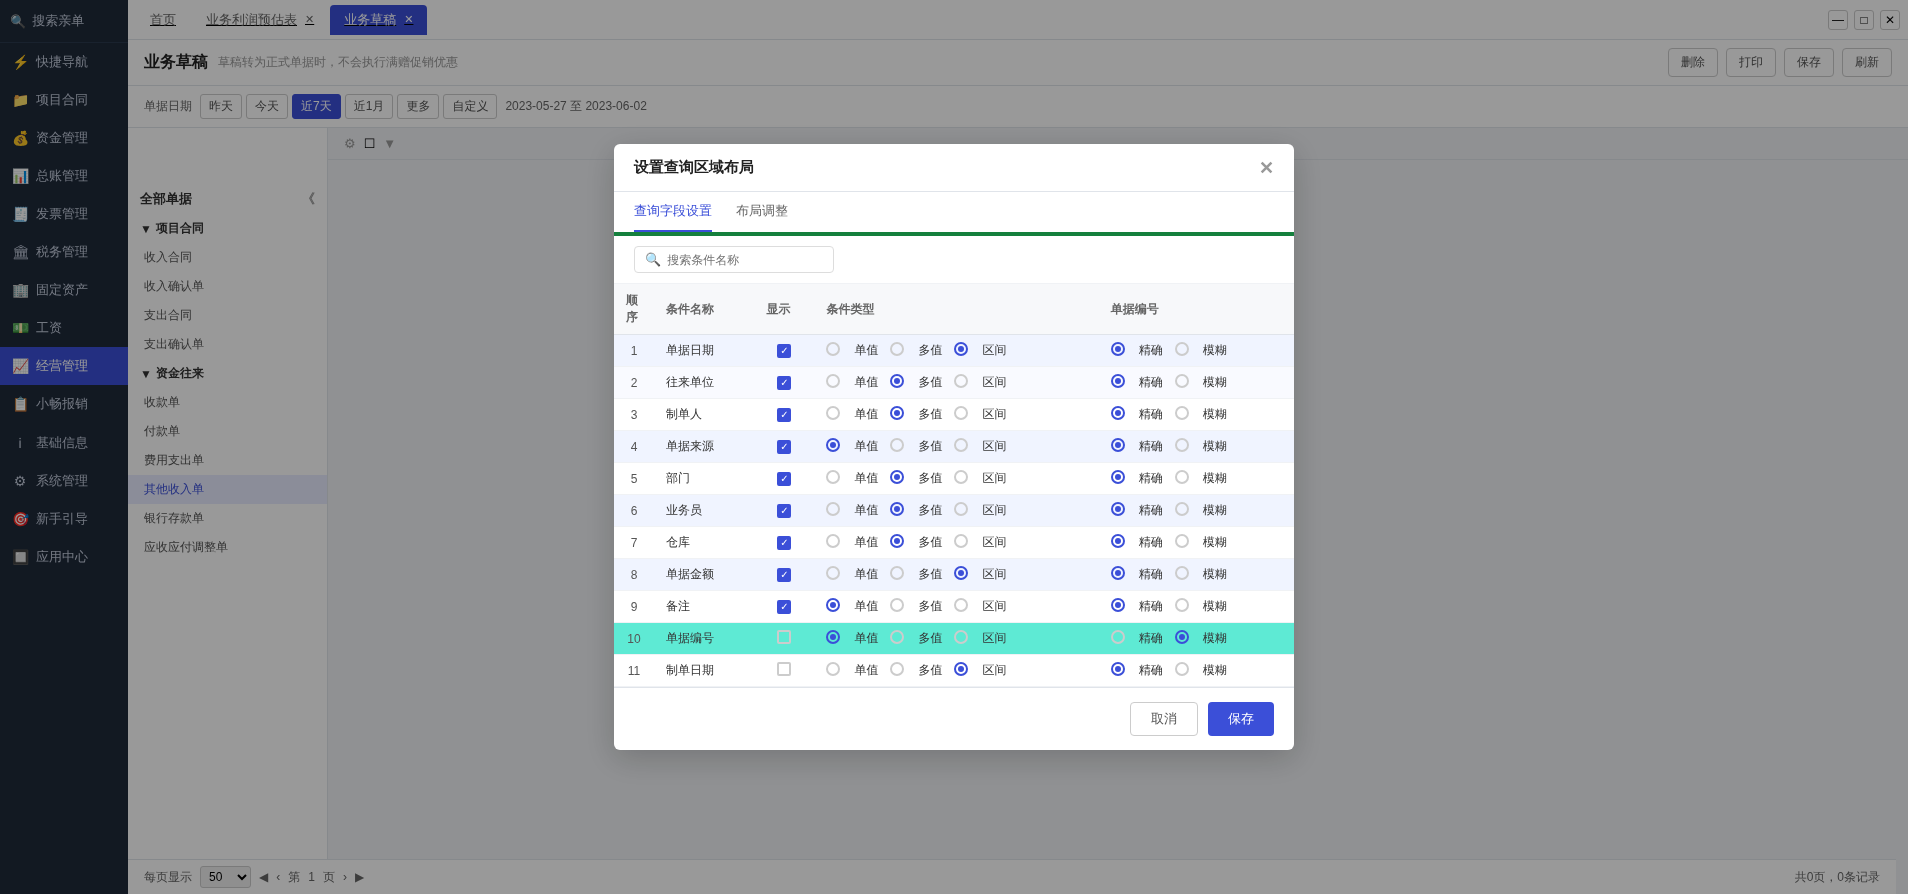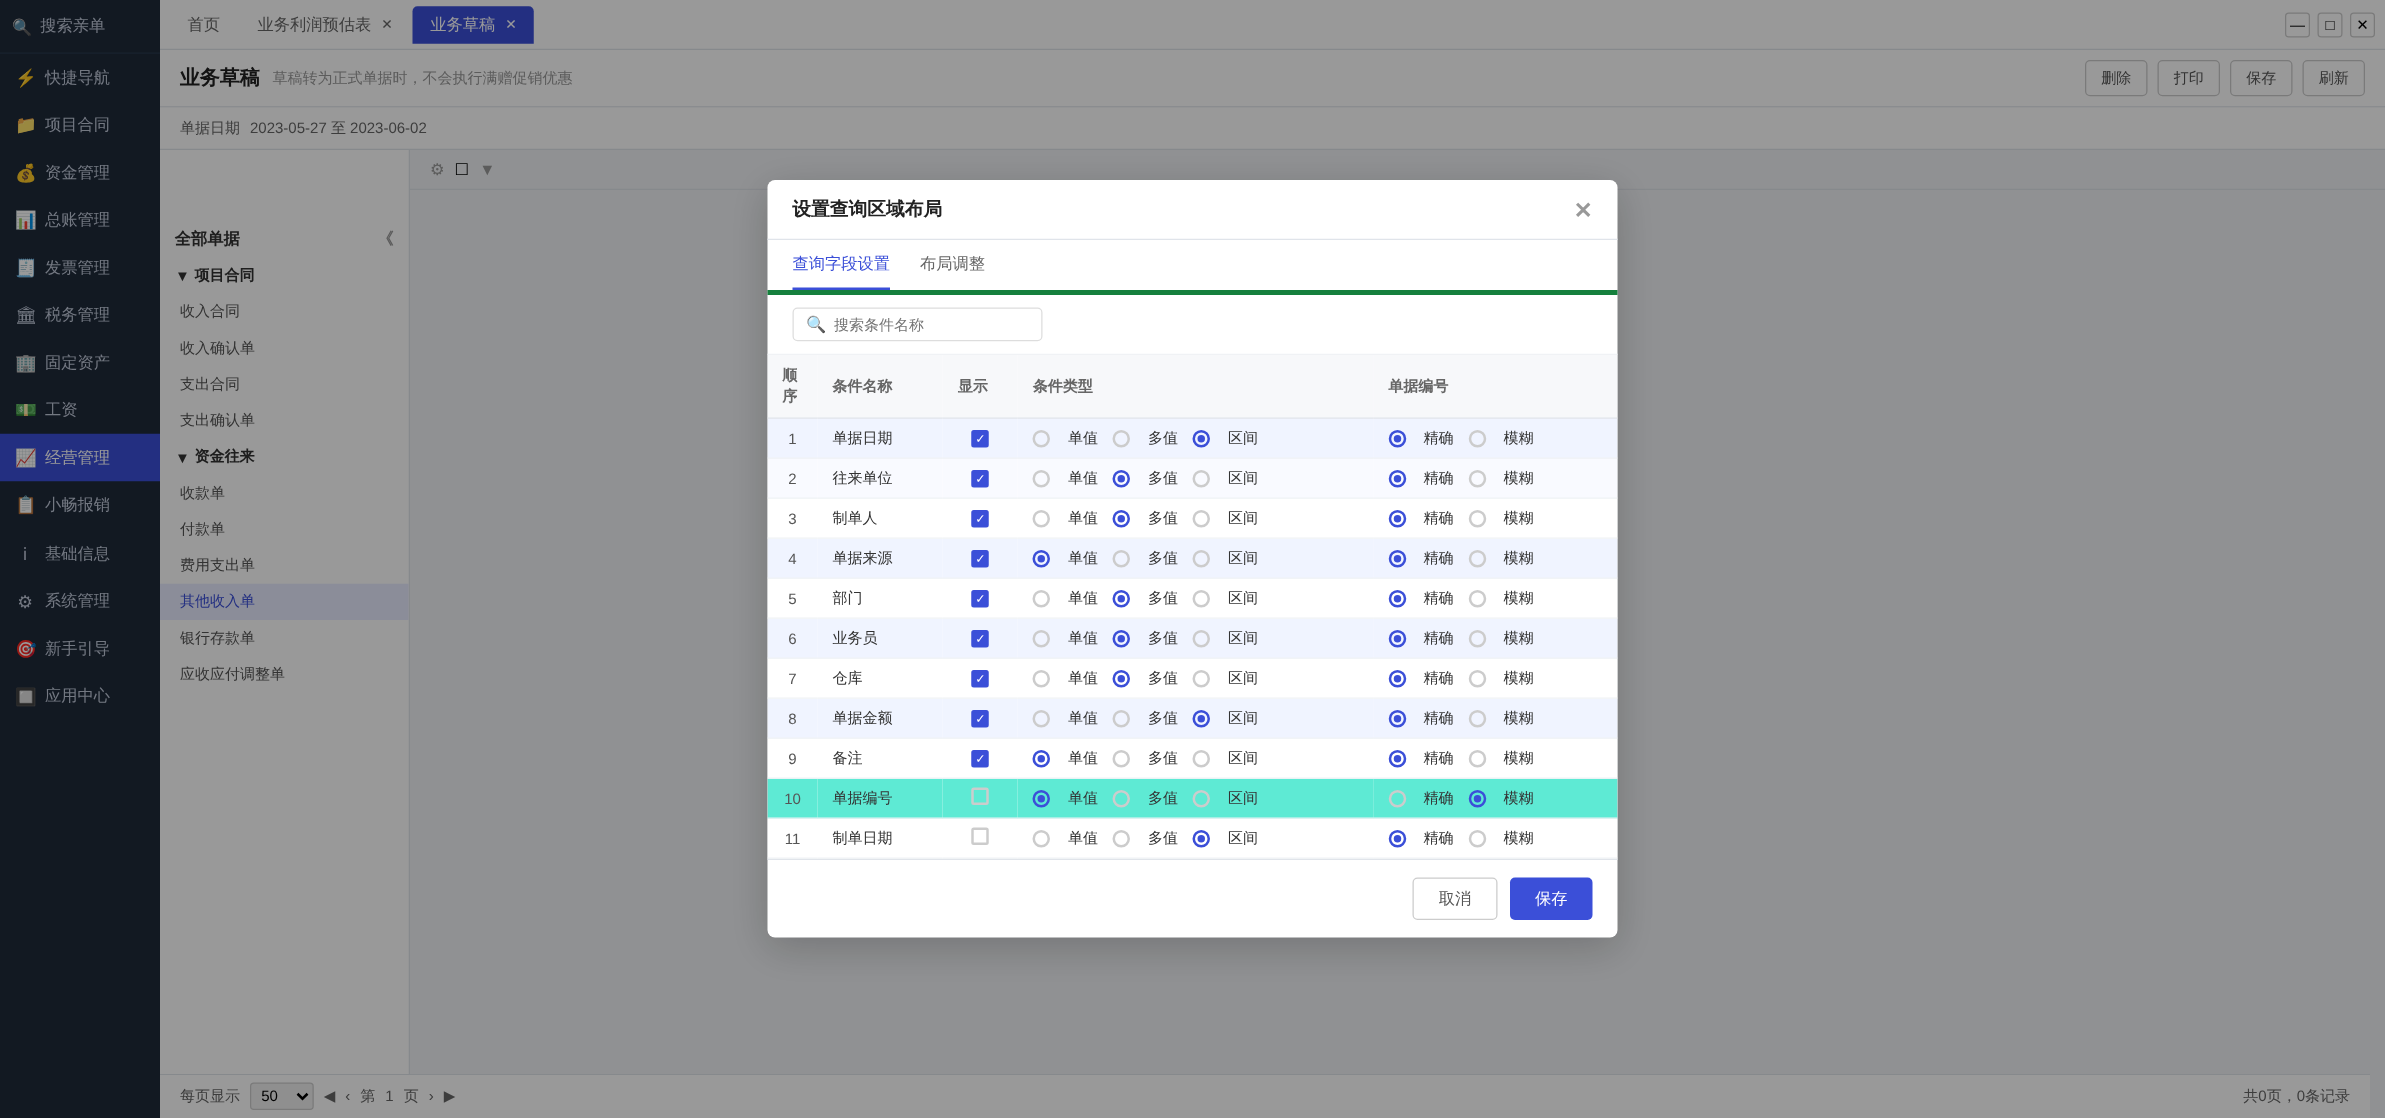--- a/index.html
+++ b/index.html
@@ -132,21 +132,21 @@
     .config-table { width: 100%; border-collapse: collapse; }
     .config-table thead th {
       background: #f7f8fa; padding: 8px 12px; font-size: 12px; color: #666;
       border-bottom: 1px solid #e0e4ea; text-align: left;
     }
     .config-table tbody tr:nth-child(even) { background: #f9faff; }
     .config-table tbody tr:nth-child(odd) { background: #fff; }
     .config-table td { padding: 7px 12px; font-size: 12px; color: #333; border-bottom: 1px solid #f0f2f5; vertical-align: middle; }
     .config-table td.num { color: #555; text-align: center; width: 40px; }
     .radio-group { display: flex; align-items: center; gap: 12px; }
-    .radio-option { display: flex; align-items: center; gap: 14px; cursor: pointer; font-size: 12px; }
+    .radio-option { display: flex; gap: 14px; cursor: pointer; font-size: 12px; }
     .radio-circle {
       width: 14px; height: 14px; border-radius: 50%; border: 2px solid #ccc;
       display: flex; align-items: center; justify-content: center;
     }
     .radio-circle.checked { border-color: #3b4fd8; }
     .radio-circle.checked::after { content: ''; width: 6px; height: 6px; background: #3b4fd8; border-radius: 50%; }
     .checkbox-cell { width: 60px; text-align: center; }
     .checkbox-box {
       width: 14px; height: 14px; border: 2px solid #ccc; border-radius: 2px;
       display: inline-flex; align-items: center; justify-content: center; cursor: pointer;
@@ -221,21 +221,21 @@
         <span>新手引导</span>
       </div>
       <div class="sidebar-item">
         <span class="icon">🔲</span>
         <span>应用中心</span>
       </div>
     </div>
 </div>
 
 <div class="topbar">
-  <div id="tabs-container" style="display:flex;align-items:center;gap:2px;">
+  <div id="tabs-container" style="display:flex;align-items:center;gap:2px;text-decoration:underline;">
       <div class="tab">
         <span>首页</span>
       </div>
       <div class="tab">
         <span>业务利润预估表</span>
         <span class="close-btn">✕</span>
       </div>
       <div class="tab active">
         <span>业务草稿</span>
         <span class="close-btn">✕</span>
@@ -258,20 +258,28 @@
     <div class="header-actions">
       <button class="btn">删除</button>
       <button class="btn">打印</button>
       <button class="btn">保存</button>
       <button class="btn">刷新</button>
     </div>
   </div>
 
   <div class="filters-bar">
     <span class="filter-label">单据日期</span>
+    <div id="filter-options-container" style="display:flex;gap:4px;">
+        <button class="filter-btn">昨天</button>
+        <button class="filter-btn">今天</button>
+        <button class="filter-btn active">近7天</button>
+        <button class="filter-btn">近1月</button>
+        <button class="filter-btn">更多</button>
+        <button class="filter-btn">自定义</button>
+      </div>
     <span class="filter-date">2023-05-27 至 2023-06-02</span>
   </div>
 
   <div class="sidebar-panel">
     <div class="left-panel">
       <div class="left-panel-header">
         <span>全部单据</span>
         <span style="cursor:pointer;color:#999;">《</span>
       </div>
       <div id="left-panel-items">

